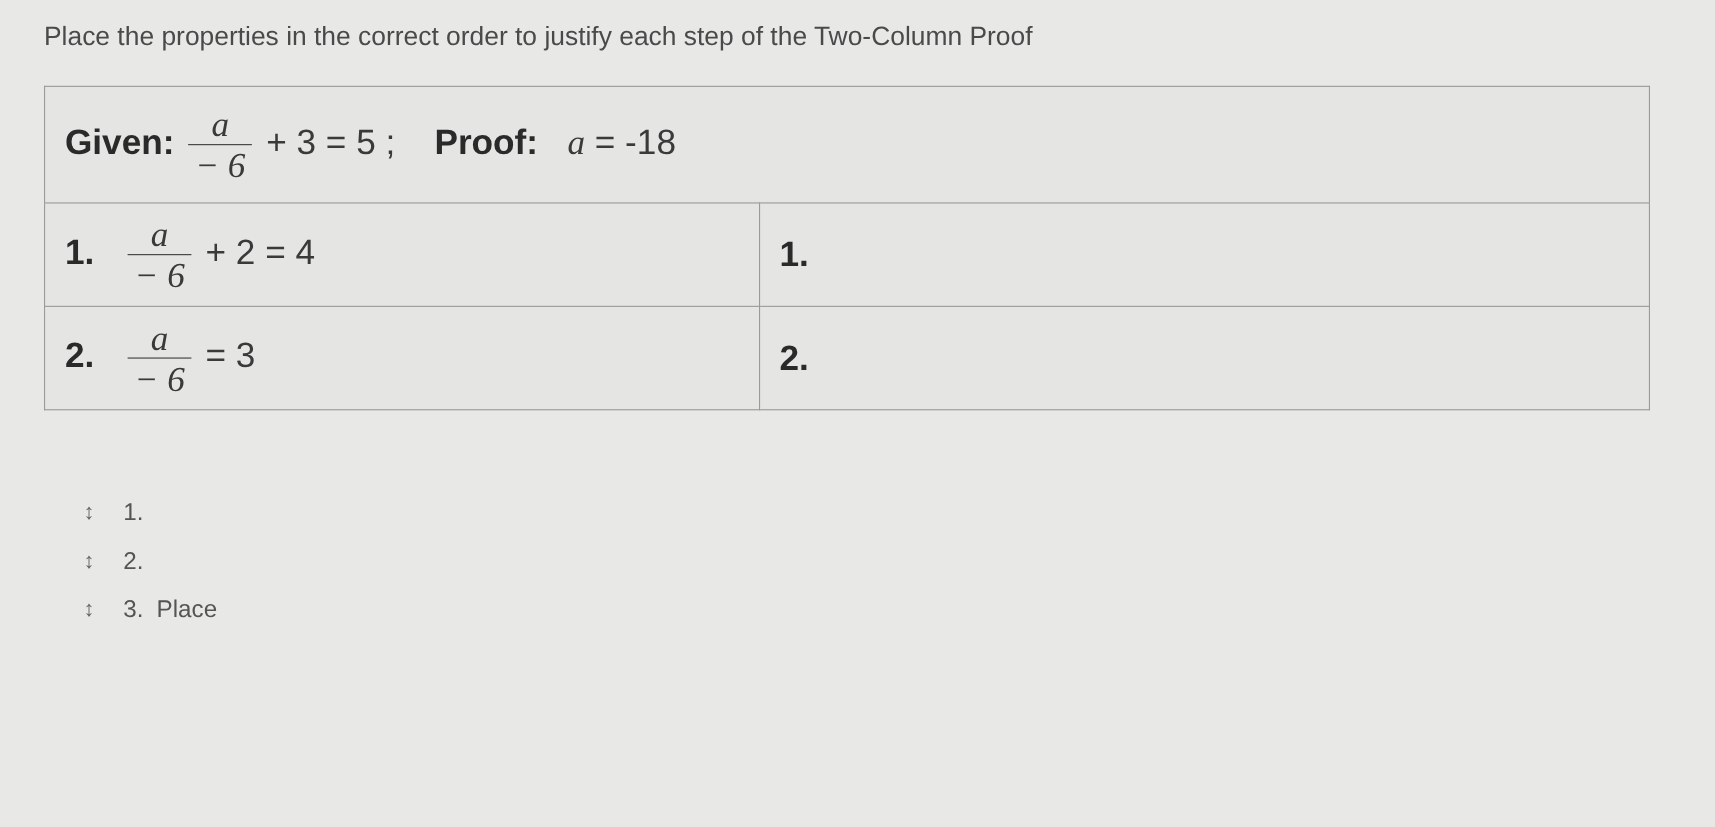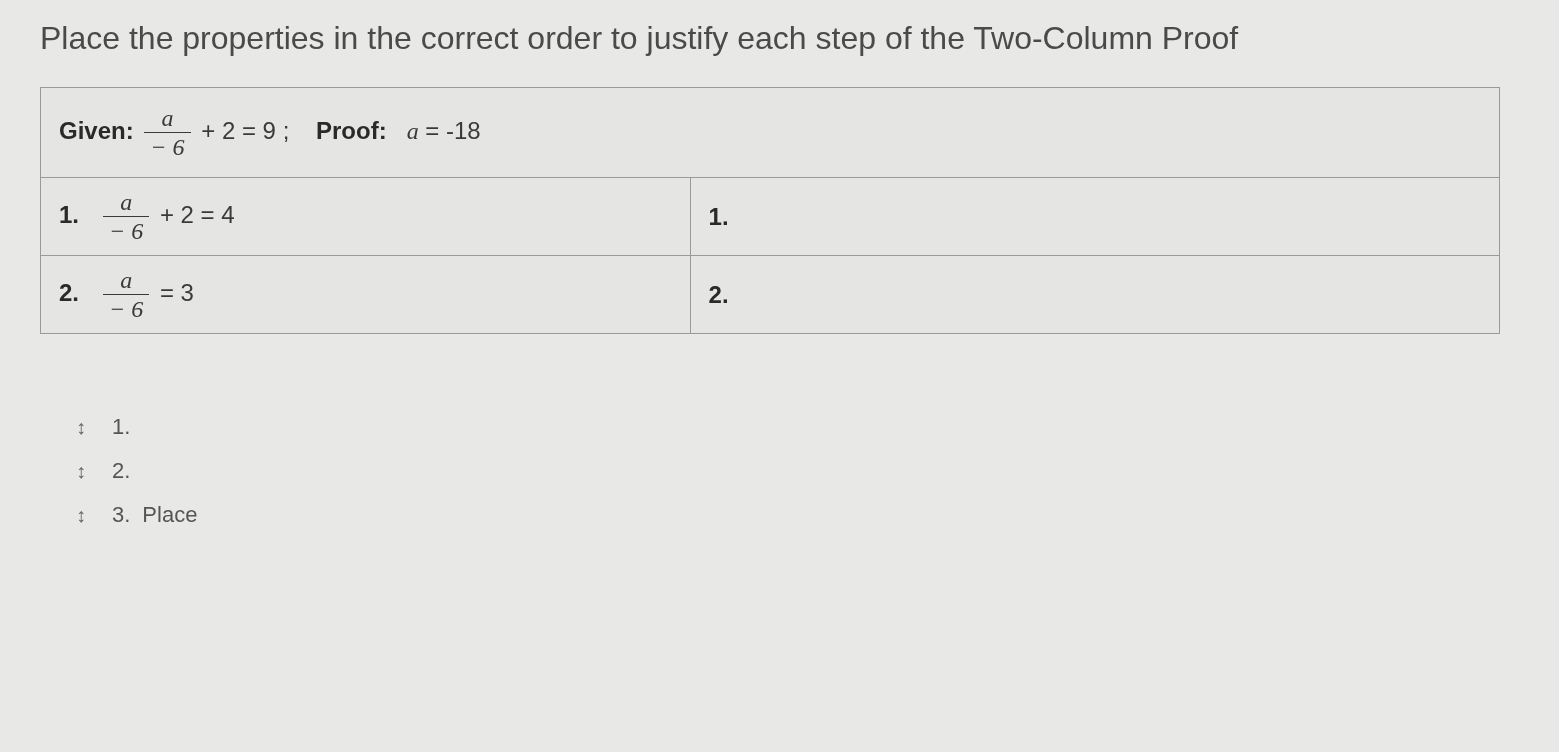--- a/index.html
+++ b/index.html
@@ -9,35 +9,35 @@
     }
     body {
       font-family: Arial, Helvetica, sans-serif;
       background: #e8e9e6;
       padding: 20px 40px;
       color: #3a3a3a;
       width: 1559px;
       min-height: 752px;
     }
     .instruction {
-      font-size: 32px;
+      font-size: 24px;
       color: #4a4a4a;
       margin-bottom: 30px;
       font-weight: 400;
     }
     .proof-table {
       border-collapse: collapse;
       width: 1460px;
       background: #e5e6e3;
       margin-bottom: 80px;
     }
     .proof-table td {
       border: 1px solid #9a9a98;
       padding: 12px 18px;
-      font-size: 24px;
+      font-size: 32px;
       color: #3a3a3a;
     }
     .header-cell {
       padding: 18px 18px !important;
     }
     .bold {
       font-weight: 700;
       color: #2a2a2a;
     }
     .frac {
@@ -97,21 +97,21 @@
 
 <table class="proof-table">
   <tbody>
       <tr>
     <td colspan="2" class="header-cell">
       <span class="bold">Given:</span>
       <span class="frac">
         <span class="num">a</span>
         <span class="den">− 6</span>
       </span>
-      <span>+ 2 = 9 ;</span>
+      <span>+ 3 = 5 ;</span>
       &nbsp;&nbsp;
       <span class="bold">Proof:</span>
       &nbsp;
       <span class="mathit">a</span><span> = -18</span>
     </td>
   </tr>
   <tr>
     <td class="table-left">
       <span class="bold">1.</span>
       &nbsp;

